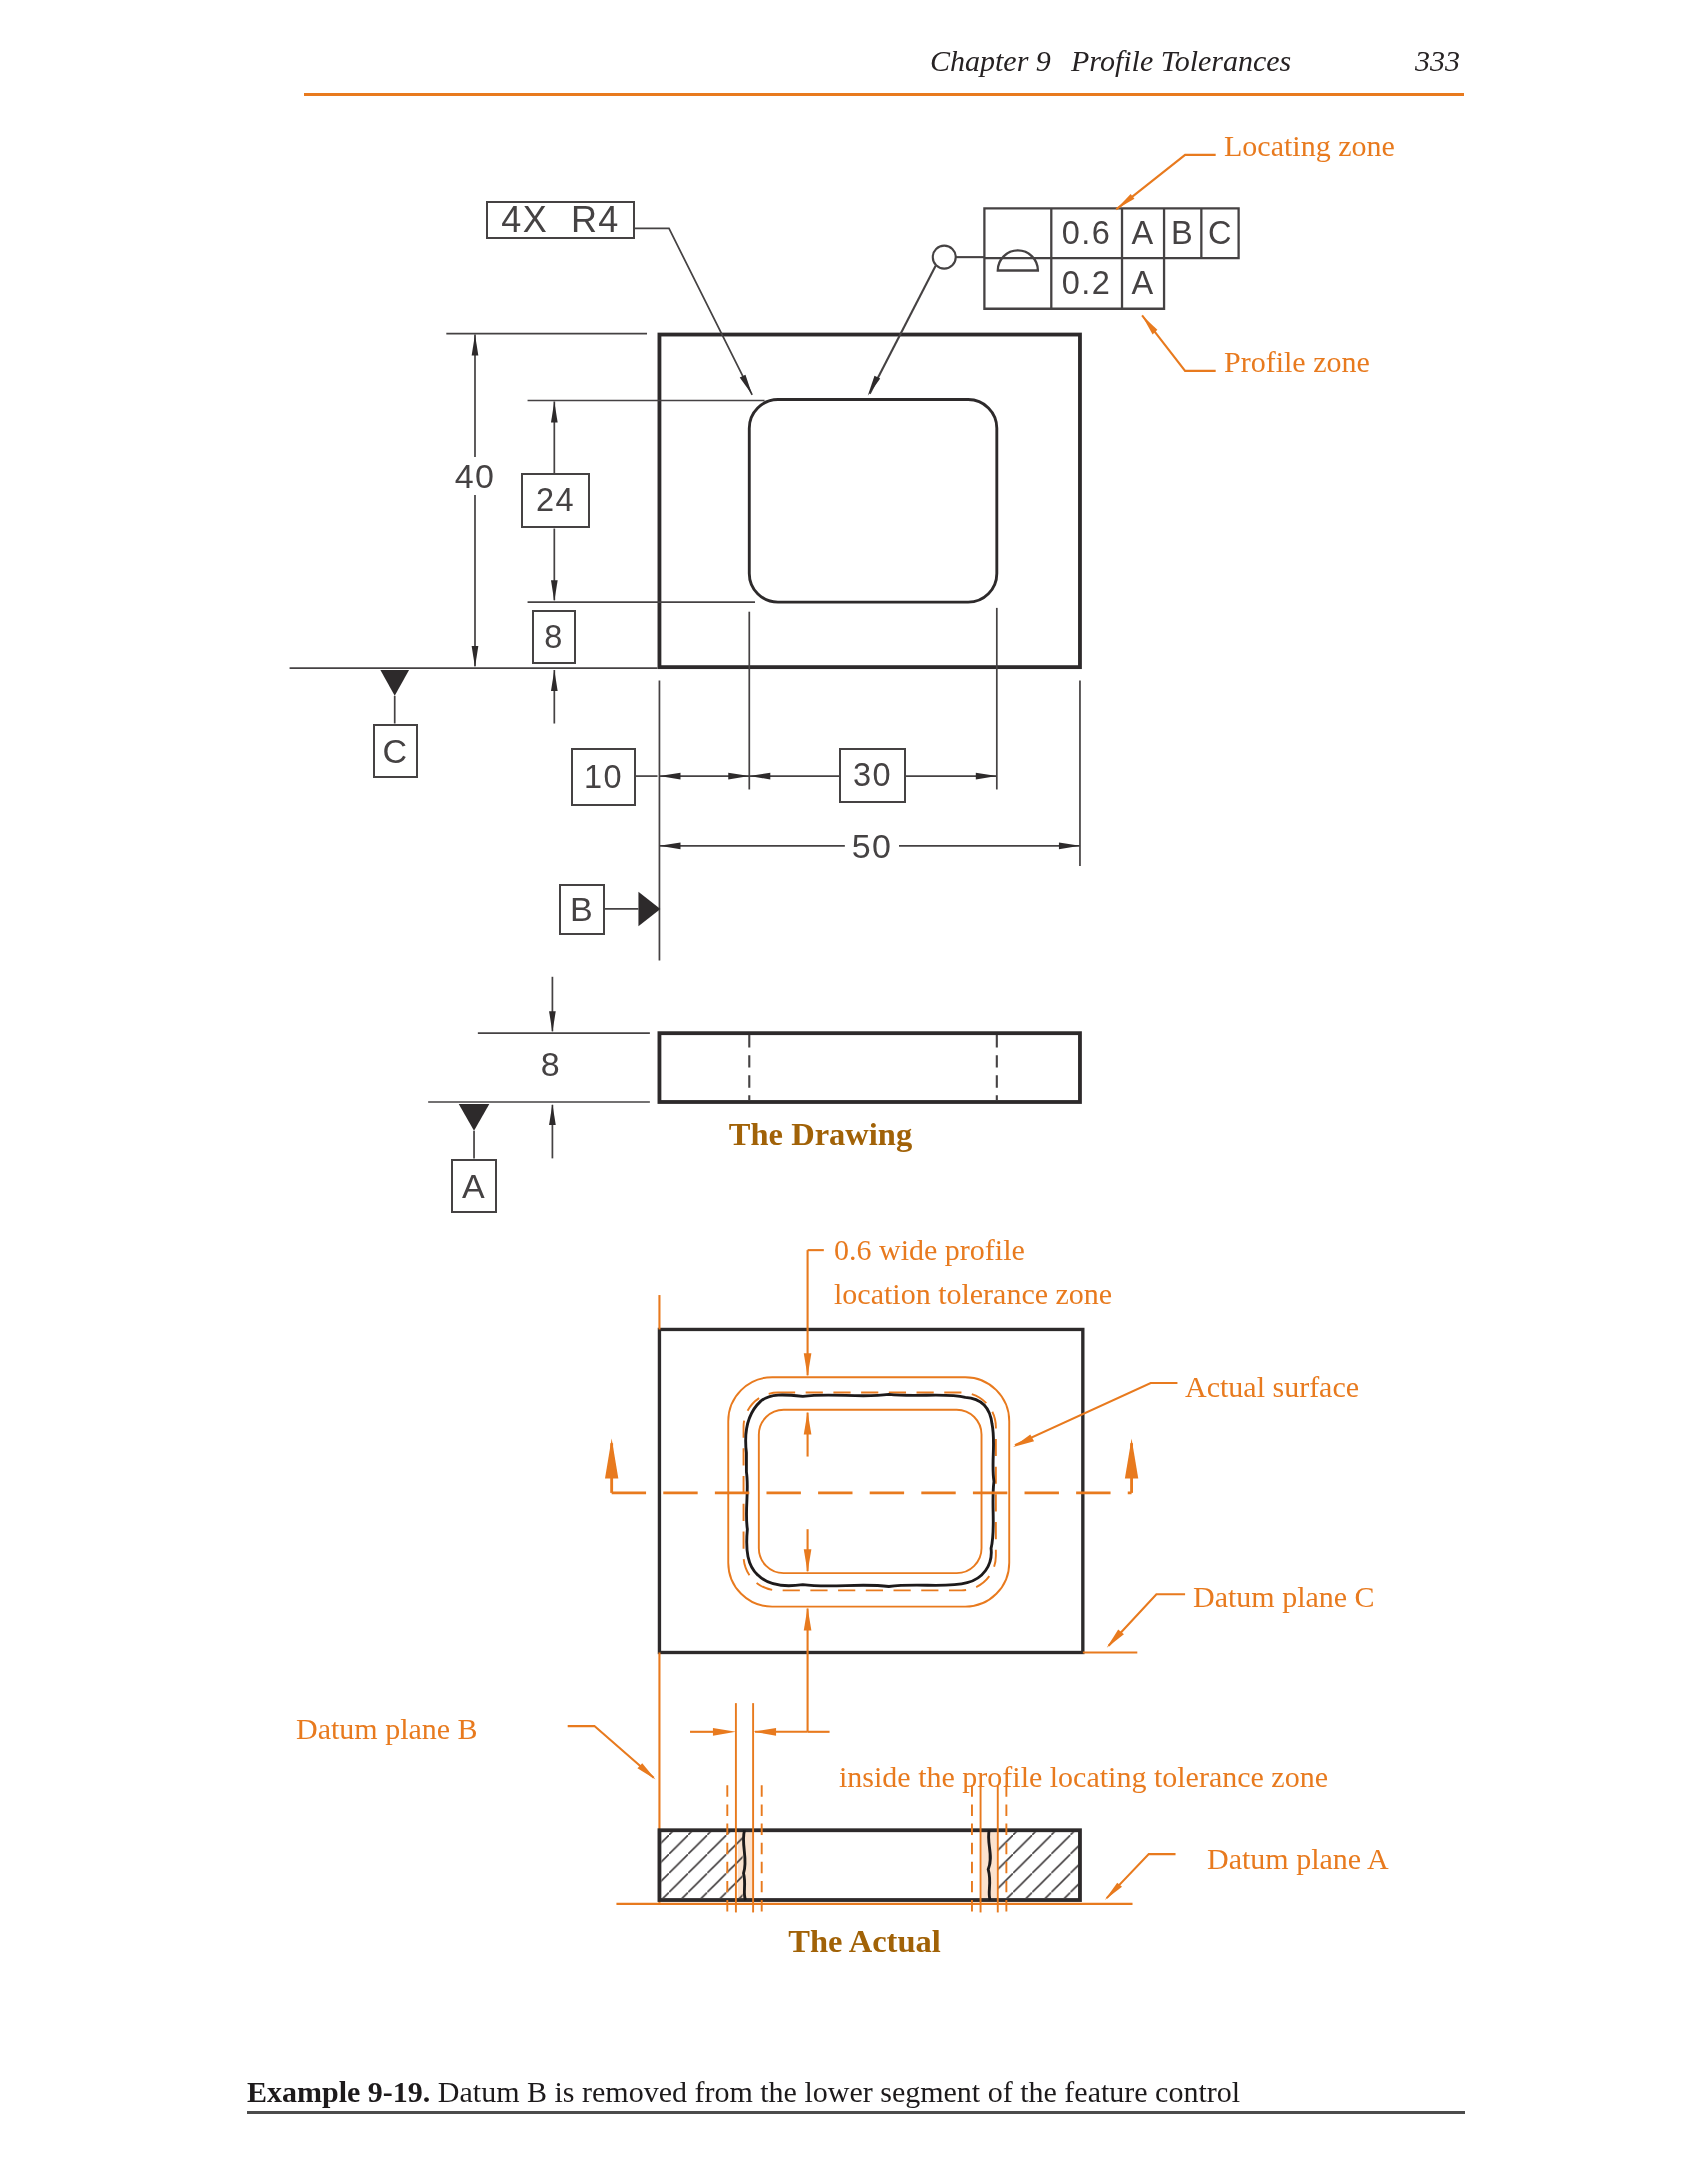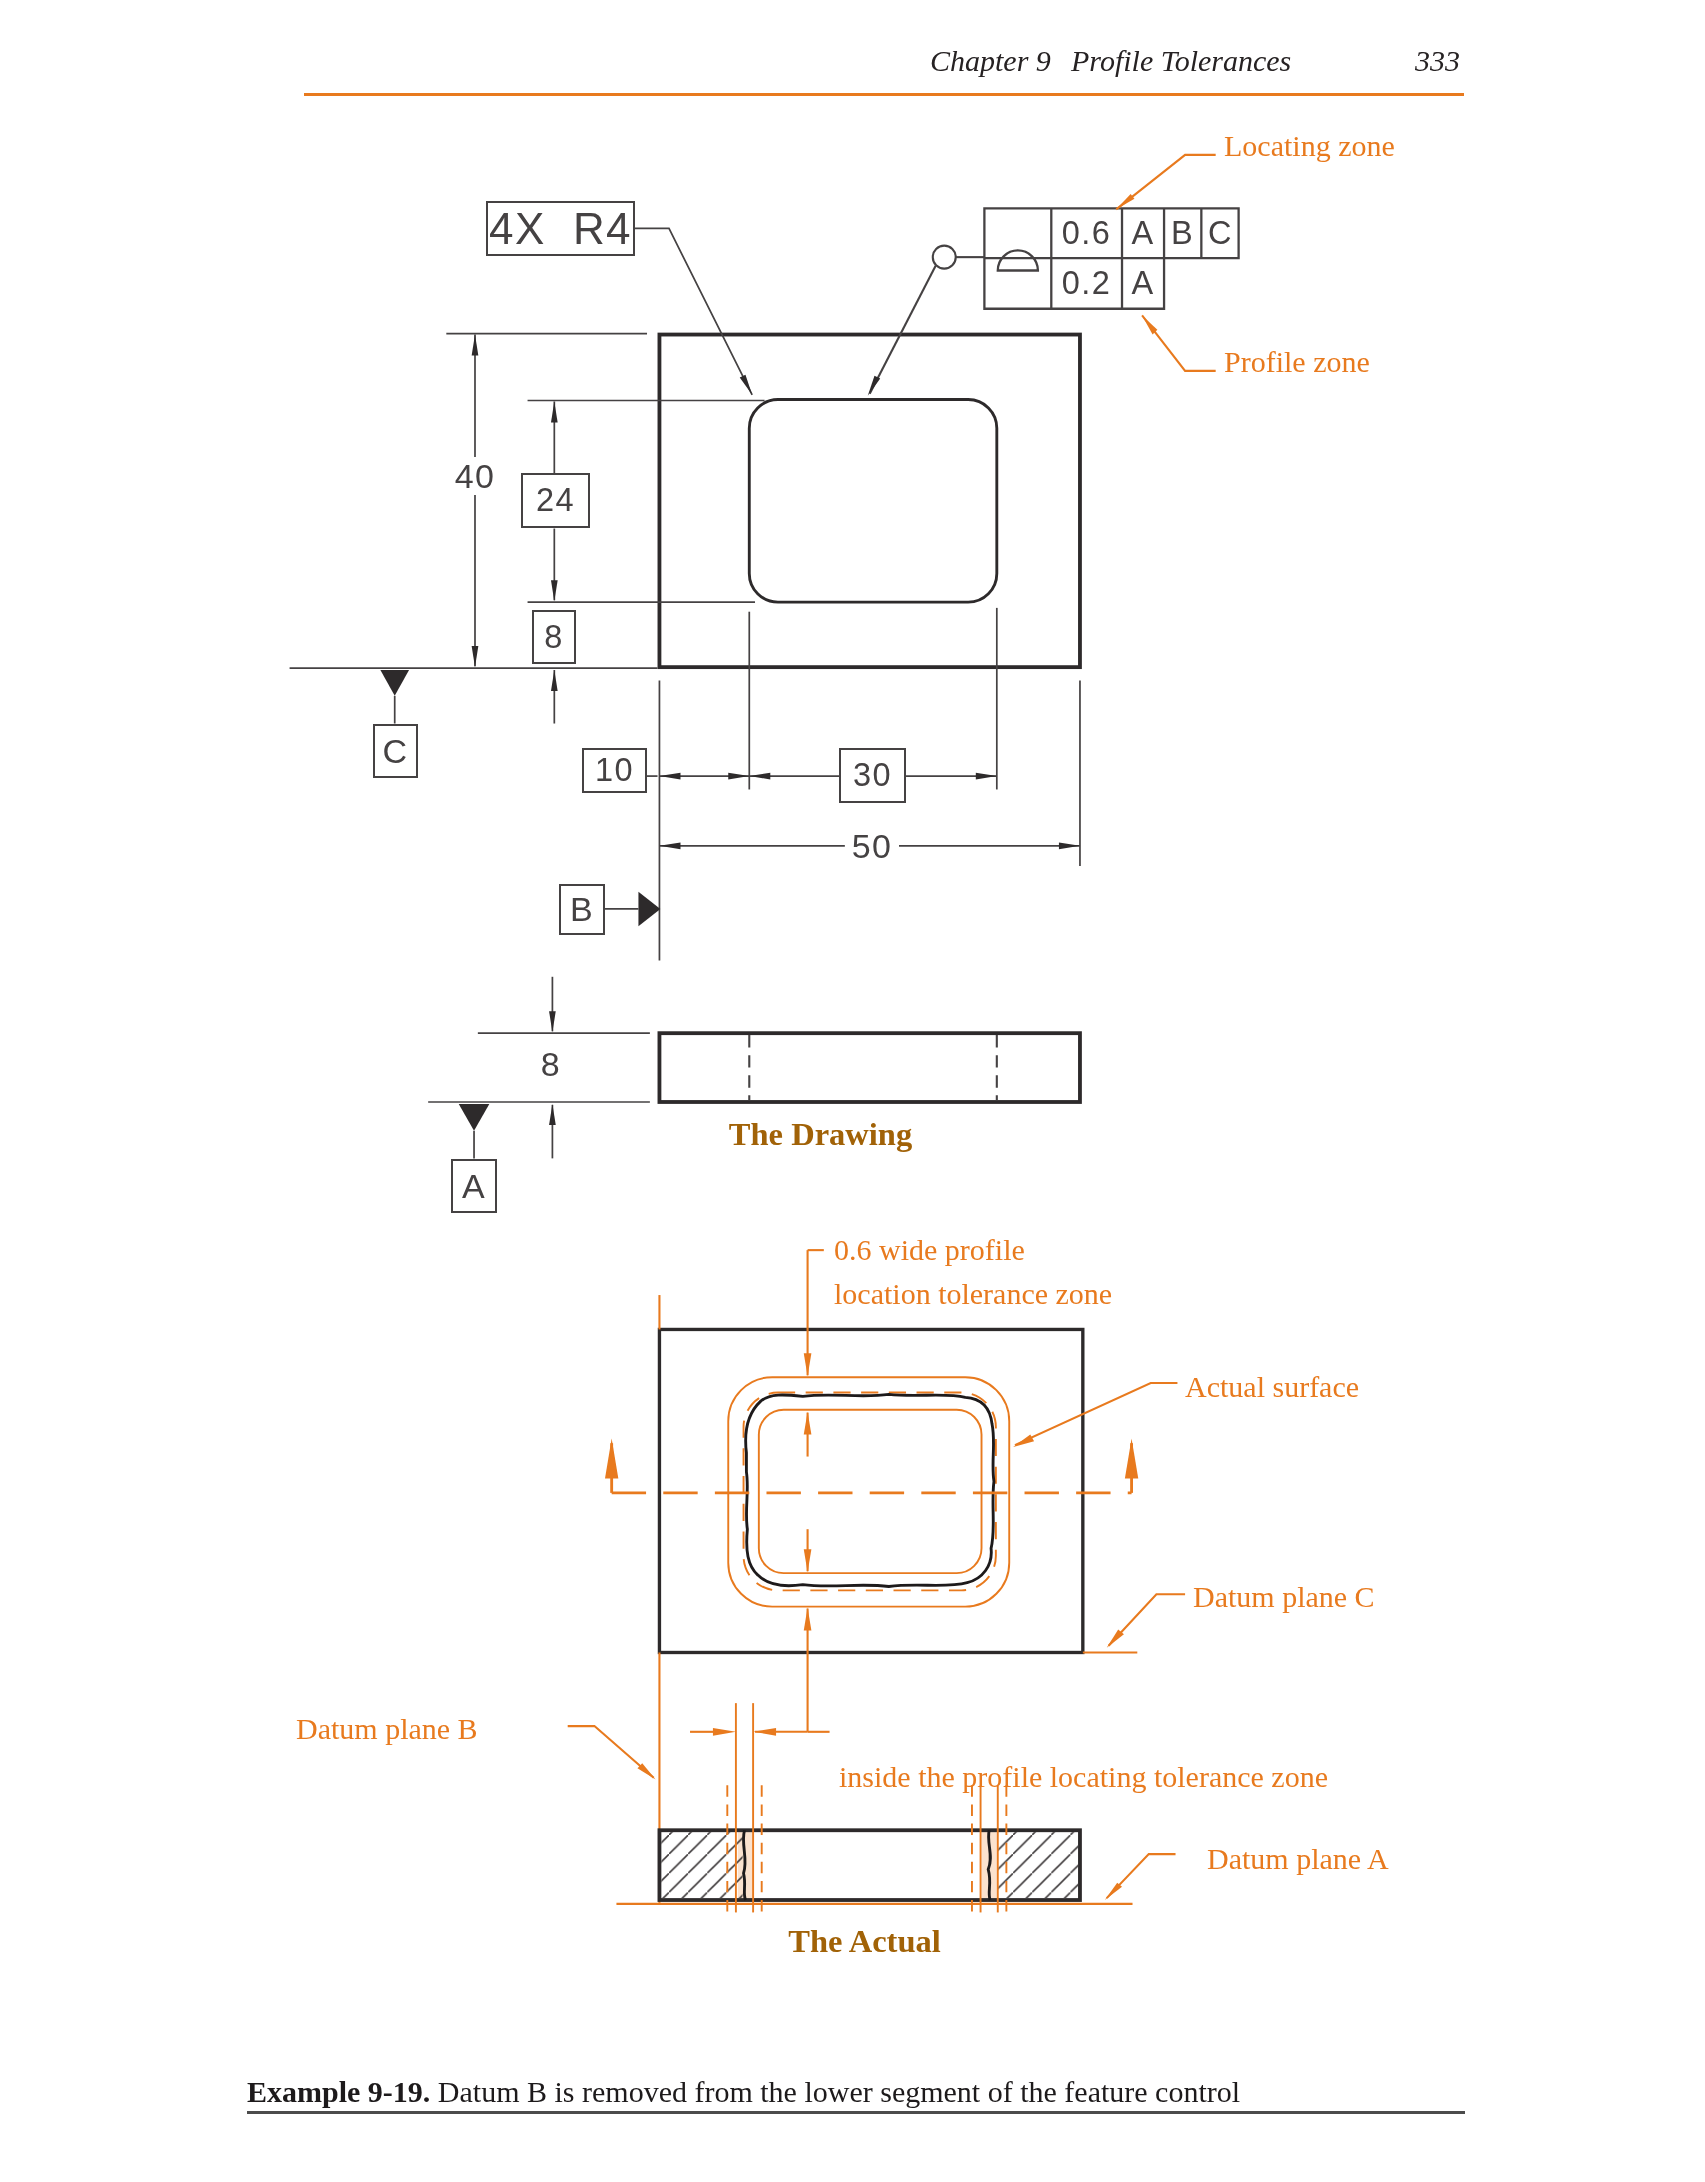--- a/index.html
+++ b/index.html
@@ -242,25 +242,25 @@
   <div class="abs hdr" style="left:1415px;top:44px;">333</div>
   <div class="rule-orange" style="left:304px;top:93px;width:1160px;height:3.3px;"></div>
 
   <div class="abs cad" style="left:1051px;top:208px;width:71px;height:50px;font-size:32.5px;">0.6</div>
   <div class="abs cad" style="left:1122px;top:208px;width:42px;height:50px;font-size:32.5px;">A</div>
   <div class="abs cad" style="left:1164px;top:208px;width:37px;height:50px;font-size:32.5px;">B</div>
   <div class="abs cad" style="left:1202px;top:208px;width:37px;height:50px;font-size:32.5px;">C</div>
   <div class="abs cad" style="left:1051px;top:258px;width:71px;height:51px;font-size:32.5px;">0.2</div>
   <div class="abs cad" style="left:1122px;top:258px;width:42px;height:51px;font-size:32.5px;">A</div>
 
-  <div class="abs cad dimbox" style="left:486px;top:201px;width:149px;height:55px;font-size:44px;white-space:pre;">4X  R4</div>
+  <div class="abs cad dimbox" style="left:486px;top:201px;width:149px;height:38px;font-size:36px;white-space:pre;">4X  R4</div>
   <div class="abs cad plain" style="left:449px;top:457px;width:52px;height:38px;font-size:34px;">40</div>
   <div class="abs cad dimbox" style="left:521px;top:473px;width:69px;height:55px;font-size:32.5px;">24</div>
   <div class="abs cad dimbox" style="left:532px;top:610px;width:44px;height:54px;font-size:32.5px;">8</div>
-  <div class="abs cad dimbox" style="left:571px;top:748px;width:65px;height:45px;font-size:32.5px;margin-left:11px;">10</div>
+  <div class="abs cad dimbox" style="left:571px;top:748px;width:65px;height:58px;font-size:32.5px;">10</div>
   <div class="abs cad dimbox" style="left:839px;top:748px;width:67px;height:55px;font-size:32.5px;">30</div>
   <div class="abs cad plain" style="left:845px;top:826px;width:54px;height:40px;font-size:34px;">50</div>
   <div class="abs cad plain" style="left:531px;top:1044px;width:40px;height:40px;font-size:34px;">8</div>
 
   <div class="abs cad dimbox" style="left:373px;top:724px;width:45px;height:54px;font-size:34px;">C</div>
   <div class="abs cad dimbox" style="left:559px;top:884px;width:46px;height:51px;font-size:34px;">B</div>
   <div class="abs cad dimbox" style="left:451px;top:1159px;width:46px;height:54px;font-size:34px;">A</div>
 
   <div class="abs olabel" style="left:1224px;top:124px;">Locating zone</div>
   <div class="abs olabel" style="left:1224px;top:340px;">Profile zone</div>

